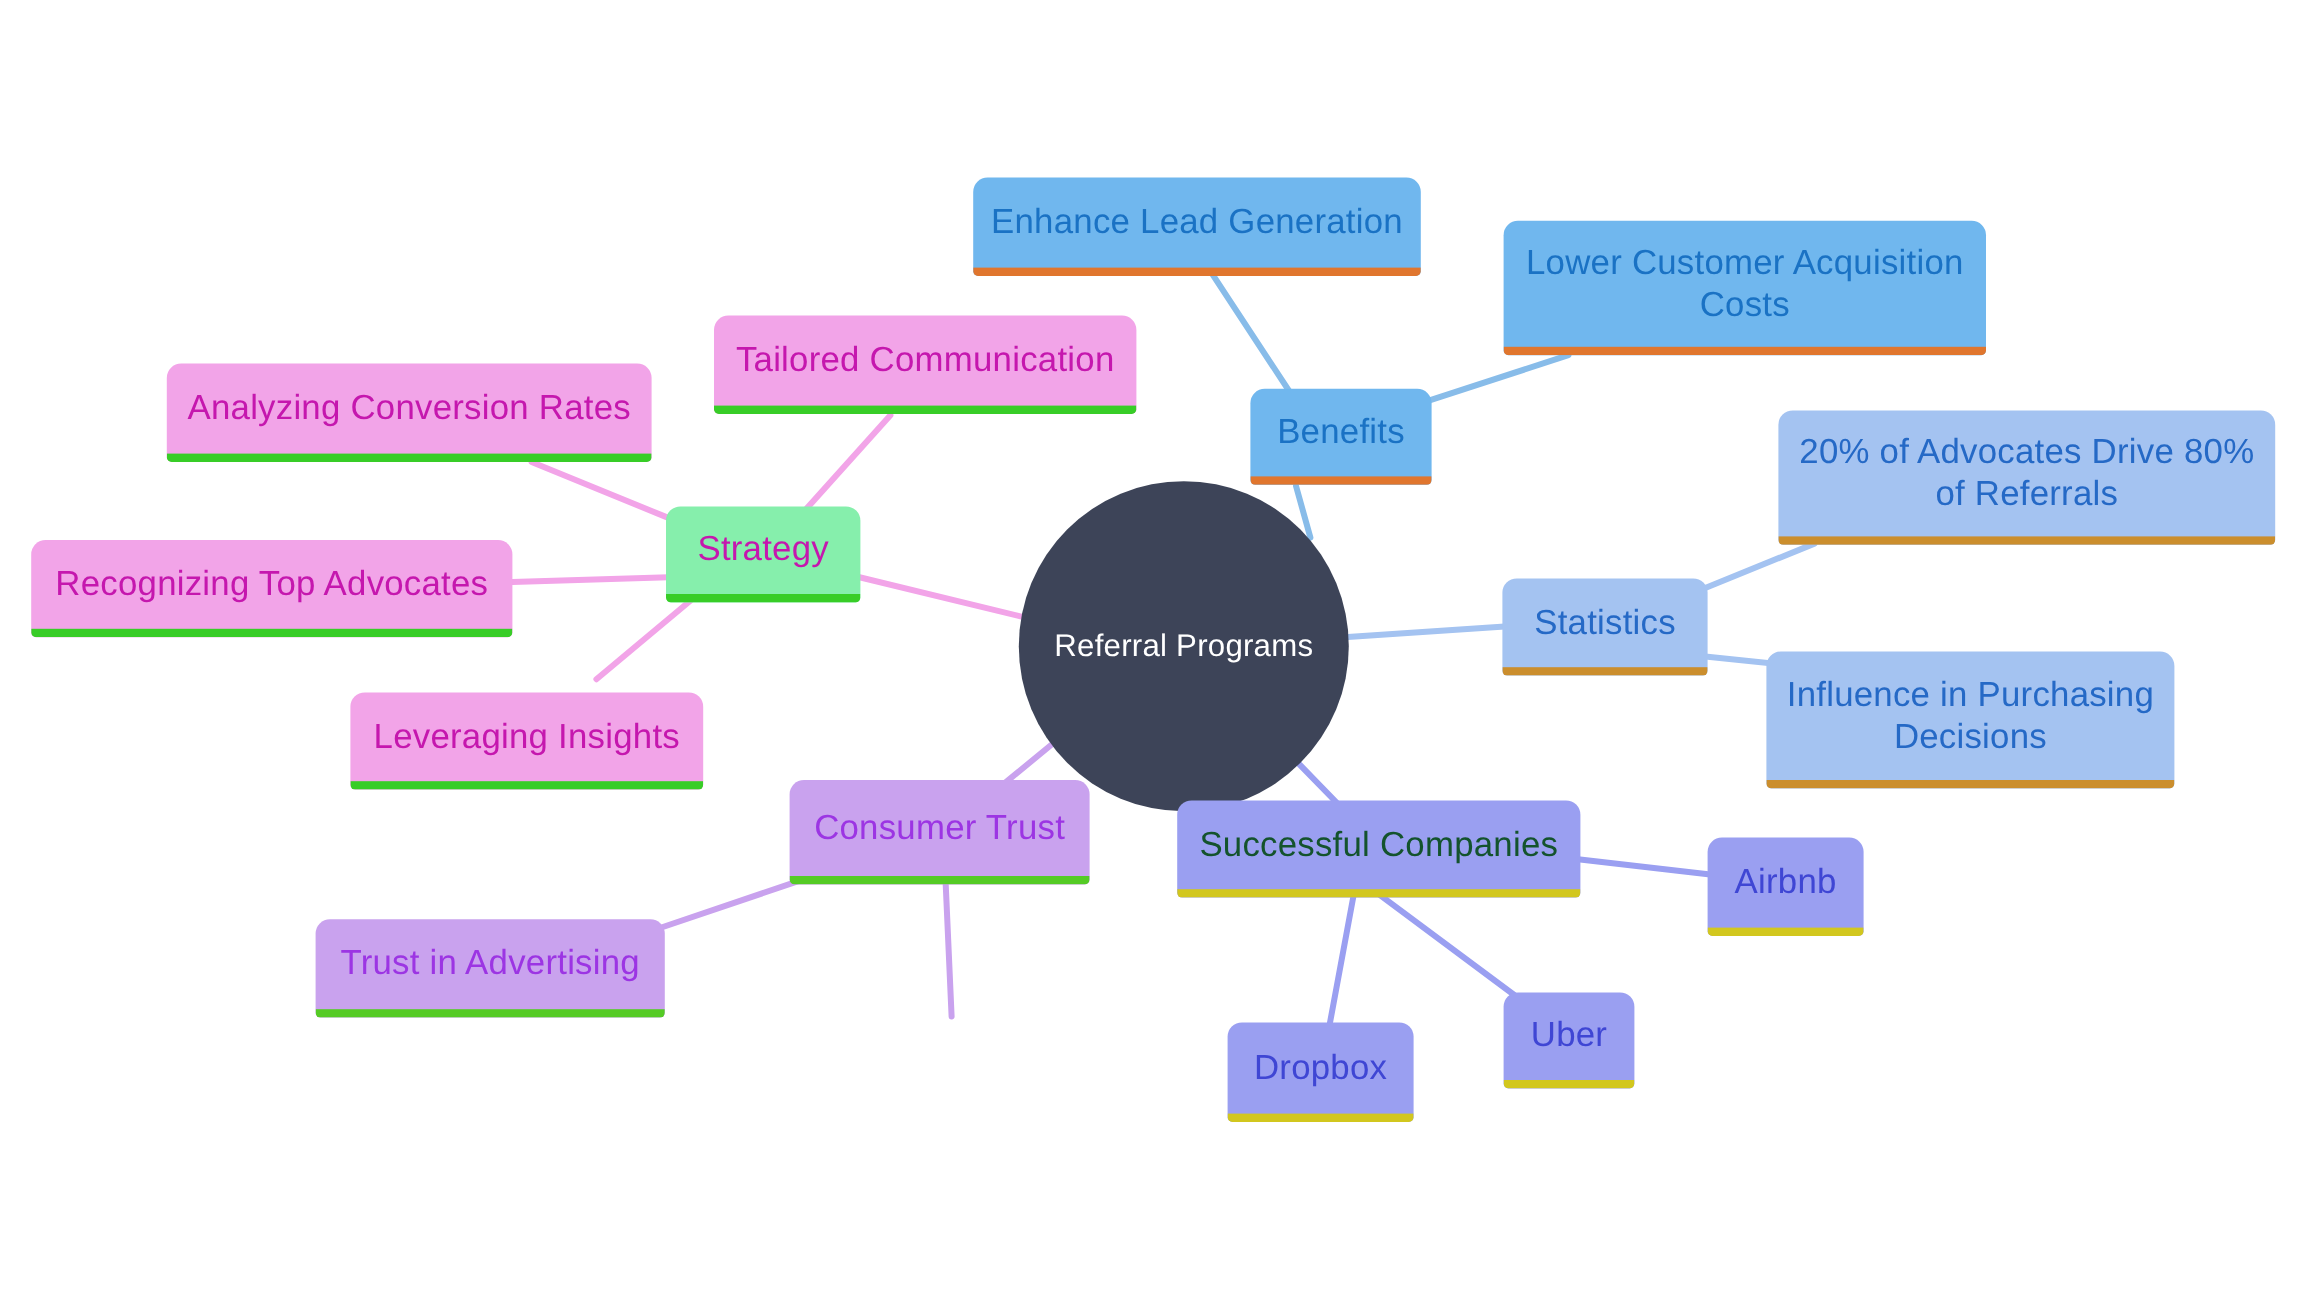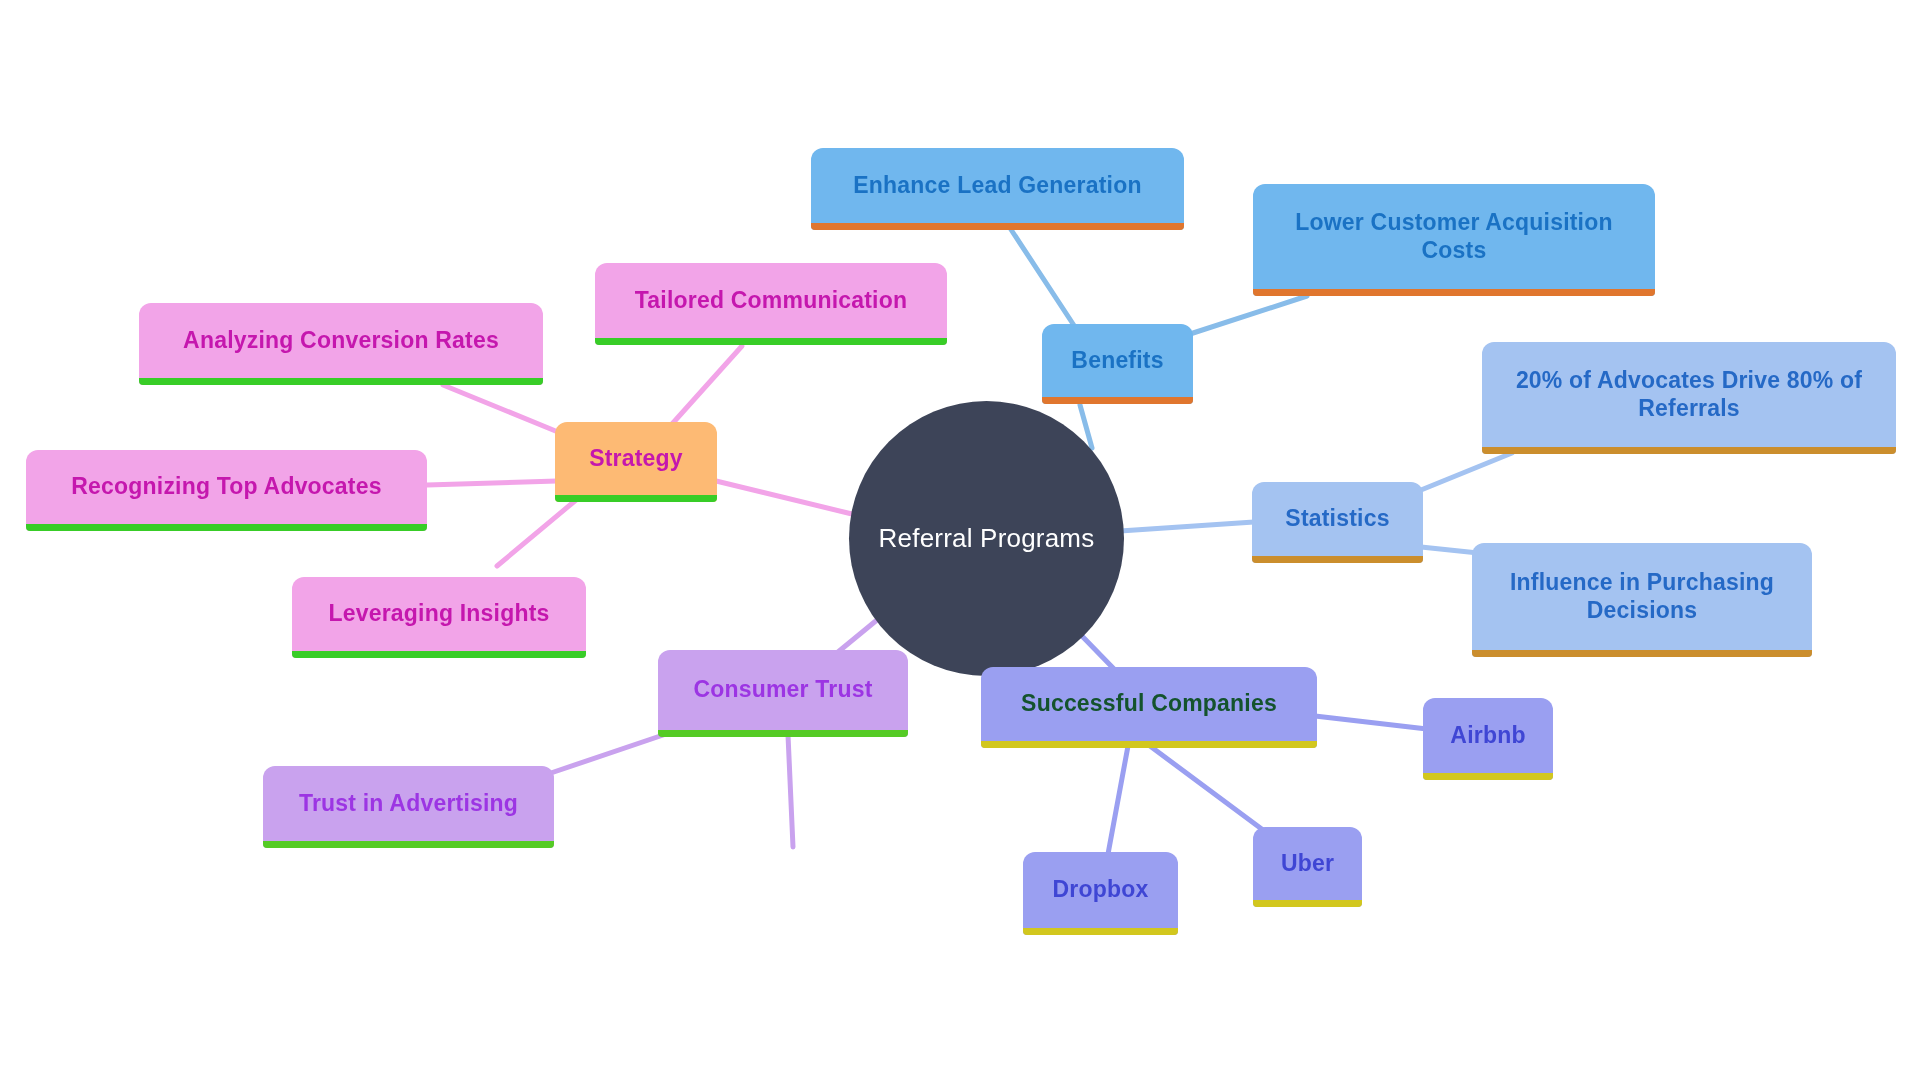--- a/index.html
+++ b/index.html
@@ -47,24 +47,23 @@
     border-radius: 12px 12px 4px 4px;
     overflow: hidden;
   }
   .node .label {
     flex: 1;
     display: flex;
     align-items: center;
     justify-content: center;
     text-align: center;
     padding: 0 14px;
-    font-size: 23px;
+    font-size: 29px;
     line-height: 1.18;
     letter-spacing: 0.2px;
-    font-weight: bold;
   }
   .node .bar {
     height: 7px;
     flex: 0 0 7px;
   }
   
   .n-elg        { left: 811px;  top: 148px; width: 373px; height: 82px; }
   .n-lcac       { left: 1253px; top: 184px; width: 402px; height: 112px; }
   .n-benefits   { left: 1042px; top: 324px; width: 151px; height: 80px; }
   .n-adv        { left: 1482px; top: 342px; width: 414px; height: 112px; }
@@ -187,21 +186,21 @@
   <div class="node n-analyzing" style="background: rgb(242, 164, 232); color: rgb(197, 23, 174);">
     <div class="label">Analyzing Conversion Rates</div>
     <div class="bar" style="background: rgb(56, 205, 39);"></div>
   </div>
 
   <div class="node n-recognizing" style="background: rgb(242, 164, 232); color: rgb(197, 23, 174);">
     <div class="label">Recognizing Top Advocates</div>
     <div class="bar" style="background: rgb(56, 205, 39);"></div>
   </div>
 
-  <div class="node n-strategy" style="background: #fdba74; color: rgb(197, 23, 174);">
+  <div class="node n-strategy" style="background: #86efac; color: rgb(197, 23, 174);">
     <div class="label">Strategy</div>
     <div class="bar" style="background: rgb(56, 205, 39);"></div>
   </div>
 
   <div class="node n-leveraging" style="background: rgb(242, 164, 232); color: rgb(197, 23, 174);">
     <div class="label">Leveraging Insights</div>
     <div class="bar" style="background: rgb(56, 205, 39);"></div>
   </div>
 
 </div>

